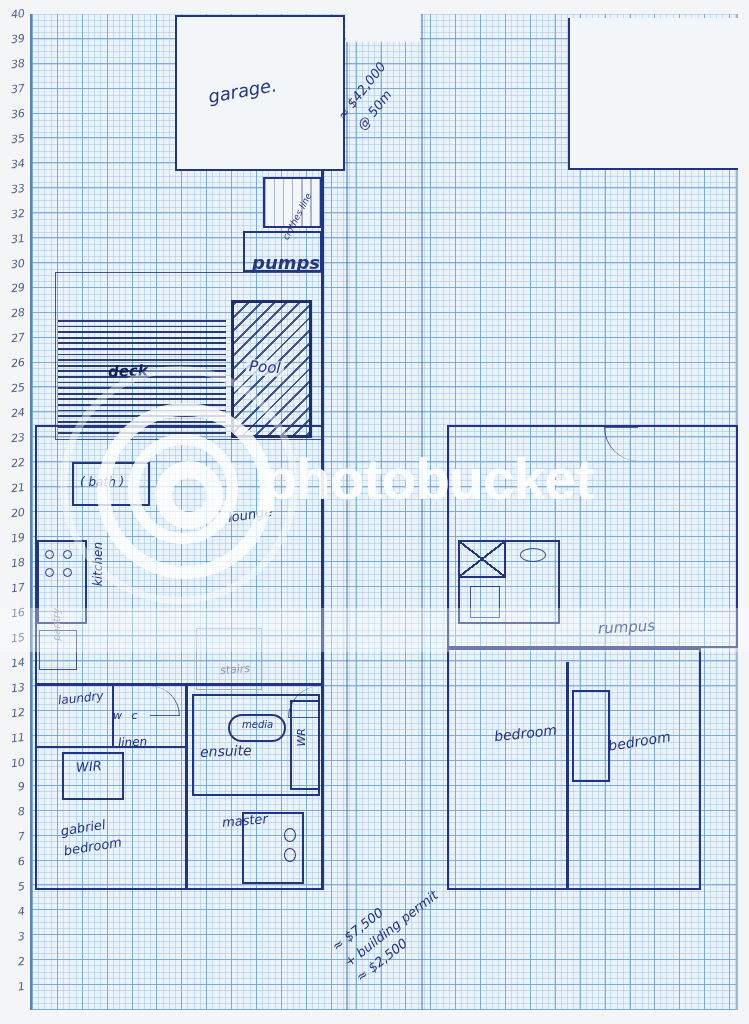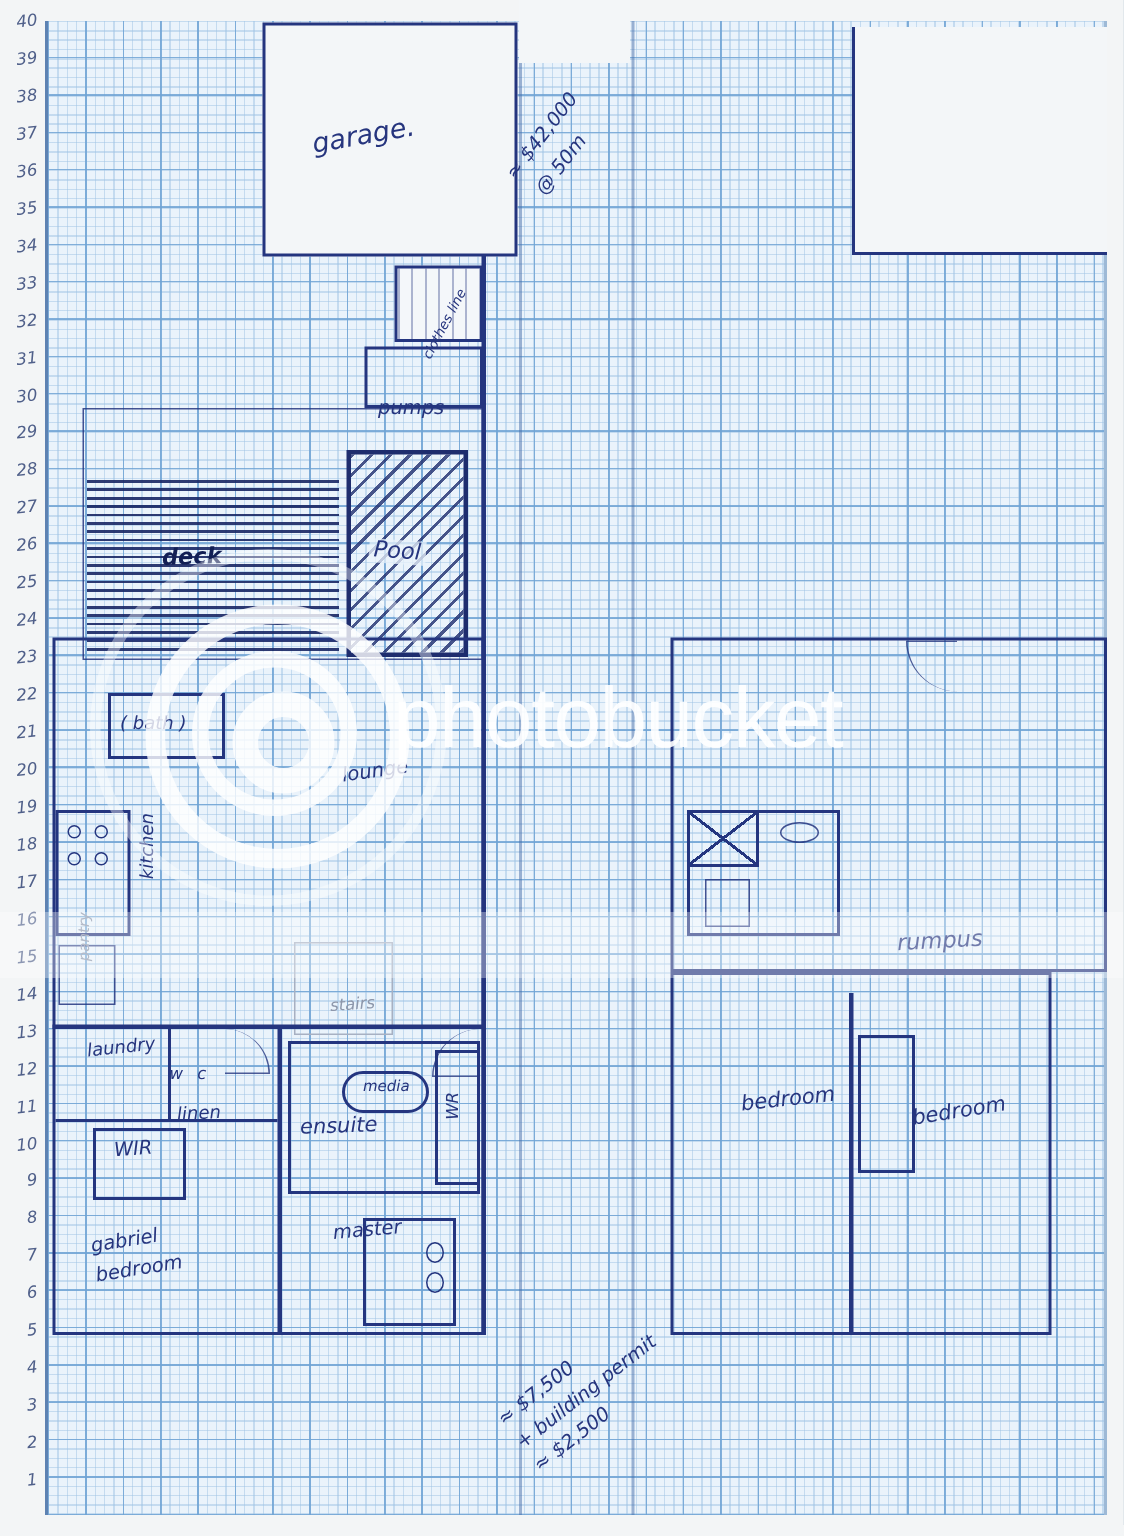--- a/index.html
+++ b/index.html
@@ -34,21 +34,21 @@
      linear-gradient(to top right,transparent calc(50% - 1px),#24357f calc(50% - 1px) calc(50% + 1px),transparent calc(50% + 1px)),
      linear-gradient(to bottom right,transparent calc(50% - 1px),#24357f calc(50% - 1px) calc(50% + 1px),transparent calc(50% + 1px));}
   .burner{position:absolute;width:9px;height:9px;border:1.5px solid #24357f;border-radius:50%;box-sizing:border-box;}
   
   .hw{position:absolute;font-family:"DejaVu Sans",sans-serif;font-style:italic;
       color:#26357e;white-space:nowrap;line-height:1.05;}
   .pencil-text{color:#8d97ab;}
   .vtext{writing-mode:vertical-rl;transform:rotate(180deg);}
   
   .wm{position:absolute;color:rgba(255,255,255,.9);font-family:"Liberation Sans",sans-serif;}
-  .wm-brand{left:262px;top:446px;font-size:57px;font-weight:normal;letter-spacing:-1px;}
+  .wm-brand{left:262px;top:446px;font-size:57px;font-weight:bold;letter-spacing:-1px;}
   .wm-ring{position:absolute;border-radius:50%;border-style:solid;border-color:rgba(255,255,255,.8);}
   .wm-band{position:absolute;left:0;top:608px;width:749px;height:44px;background:rgba(255,255,255,.35);}
   .wm-band-text{position:absolute;left:38px;top:614px;width:680px;font-size:29px;font-weight:bold;
      color:rgba(255,255,255,.75);letter-spacing:1px;white-space:nowrap;}
 </style>
 </head>
 <body>
 
 <div class="page">
 
@@ -103,21 +103,21 @@
 
   <div class="wall" style="left:458px;top:540px;width:102px;height:84px;border-width:2px;"></div>
   <div class="xbox" style="left:458px;top:540px;width:48px;height:38px;"></div>
   <div class="wall-thin" style="left:520px;top:548px;width:26px;height:14px;border-radius:50%;"></div>
   <div class="wall-thin" style="left:470px;top:586px;width:30px;height:32px;"></div>
   <div class="wall" style="left:572px;top:690px;width:38px;height:92px;border-width:2px;"></div>
   <div class="arc" style="left:604px;top:427px;width:34px;height:34px;border-left-width:1.5px;border-top-width:1.5px;border-radius:0 0 0 100%;"></div>
 
   <div class="hw" style="left:208px;top:82px;font-size:18px;transform:rotate(-10deg);">garage.</div>
   <div class="hw" style="left:272px;top:212px;font-size:9px;transform:rotate(-62deg);">clothes line</div>
-  <div class="hw" style="left:252px;top:266px;font-size:13px;">pumps</div>
+  <div class="hw" style="left:252px;top:254px;font-size:18px;font-weight:bold;">pumps</div>
   <div class="hw" style="left:108px;top:364px;font-size:15px;font-weight:bold;color:#121f55;transform:rotate(-2deg);">deck</div>
   <div class="hw" style="left:246px;top:360px;font-size:15px;transform:rotate(4deg);background:rgba(234,243,251,.75);padding:0 3px;">Pool</div>
   <div class="hw" style="left:80px;top:476px;font-size:12px;">( bath )</div>
   <div class="hw" style="left:228px;top:508px;font-size:13px;transform:rotate(-8deg);">lounge</div>
   <div class="hw vtext" style="left:92px;top:542px;font-size:12px;">kitchen</div>
   <div class="hw vtext pencil-text" style="left:52px;top:608px;font-size:10px;">pantry</div>
   <div class="hw pencil-text" style="left:220px;top:664px;font-size:11px;transform:rotate(-4deg);">stairs</div>
   <div class="hw" style="left:58px;top:692px;font-size:12px;transform:rotate(-6deg);">laundry</div>
   <div class="hw" style="left:113px;top:710px;font-size:11px;letter-spacing:3px;">w c</div>
   <div class="hw" style="left:118px;top:736px;font-size:12px;transform:rotate(-3deg);">linen</div>

